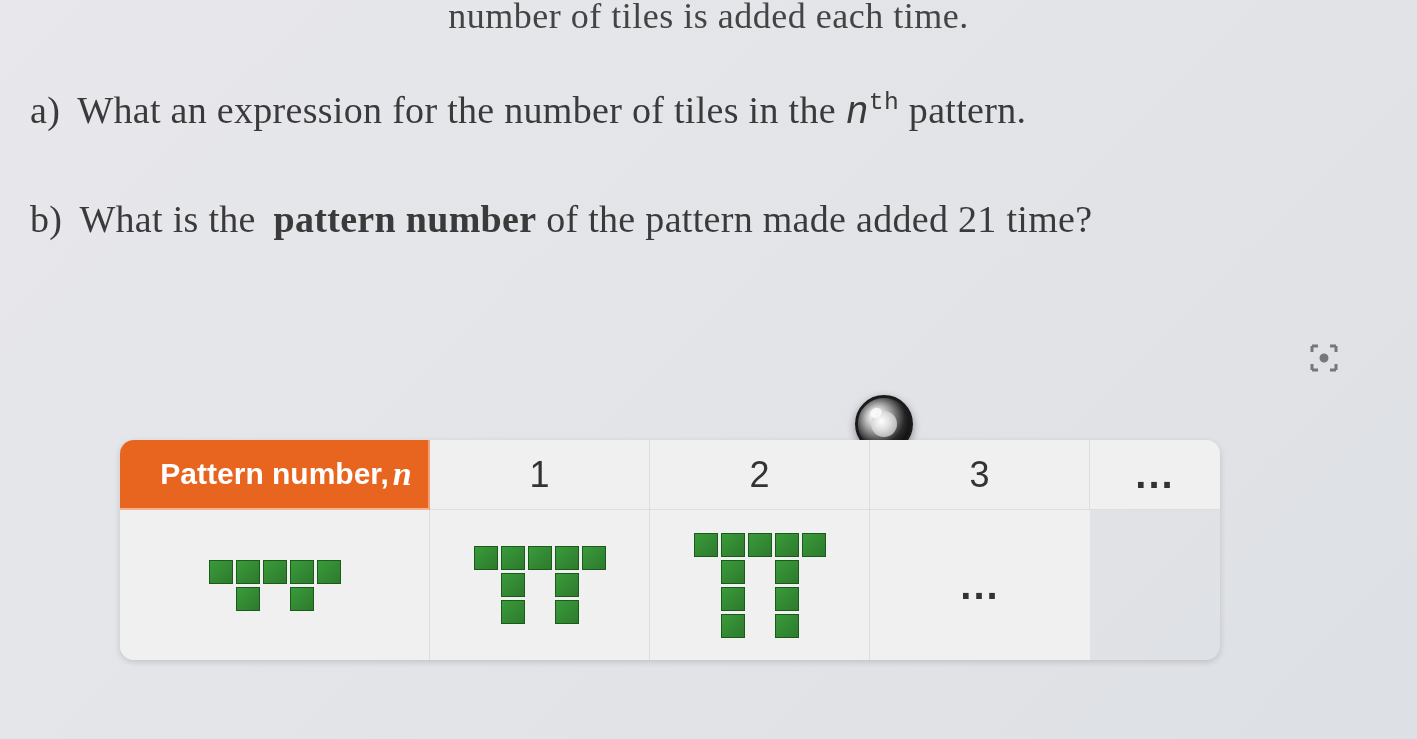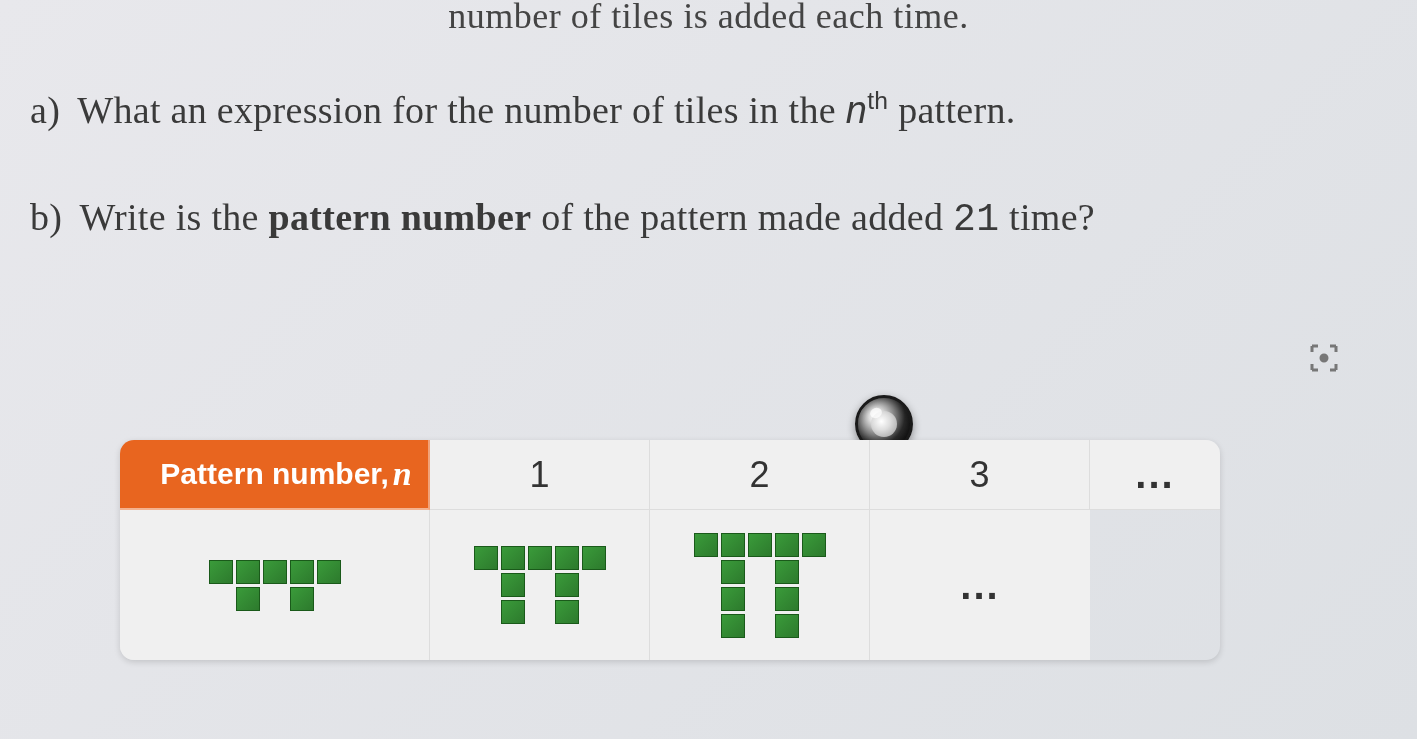--- a/index.html
+++ b/index.html
@@ -32,32 +32,33 @@
       color: #3a3a3a;
       margin-bottom: 50px;
       line-height: 1.5;
       letter-spacing: 0.3px;
     }
     .question .label {
       margin-right: 8px;
     }
     .question .bold {
       font-weight: bold;
+      margin-left: 8px;
     }
     .nth {
       font-style: italic;
-      font-family: Liberation Sans, sans-serif;
+      font-family: Liberation Mono, monospace;
     }
     .sup {
       font-size: 0.65em;
       vertical-align: super;
       font-style: normal;
     }
     .num {
-      font-family: Liberation Mono, monospace;
+      font-family: Liberation Serif, serif;
       text-align: right;
     }
     .camera-icon {
       position: absolute;
       right: 75px;
       top: 340px;
       width: 36px;
       height: 36px;
       color: #888;
     }
@@ -180,21 +181,21 @@
 <div class="content">
   <div class="top-fragment">number of tiles is added each time.</div>
 
   <div class="question">
     <span class="label">a)</span>
     <span>What an expression for the number of tiles in the </span><span class="nth"><span>n</span><span class="sup">th</span></span><span> pattern.</span>
   </div>
 
   <div class="question">
     <span class="label">b)</span>
-    <span>Write is the </span><span class="bold">pattern number</span><span> of the pattern made added </span><span class="num">21</span><span> time?</span>
+    <span>What is the </span><span class="bold">pattern number</span><span> of the pattern made added </span><span class="num">21</span><span> time?</span>
   </div>
 </div>
 
 <div class="camera-icon">
   <svg viewBox="0 0 24 24" fill="none" stroke="#777" stroke-width="2">
     <path d="M4 4h4M4 4v4M20 4h-4M20 4v4M4 20h4M4 20v-4M20 20h-4M20 20v-4"></path>
     <circle cx="12" cy="12" r="2" fill="#777"></circle>
   </svg>
 </div>
 

